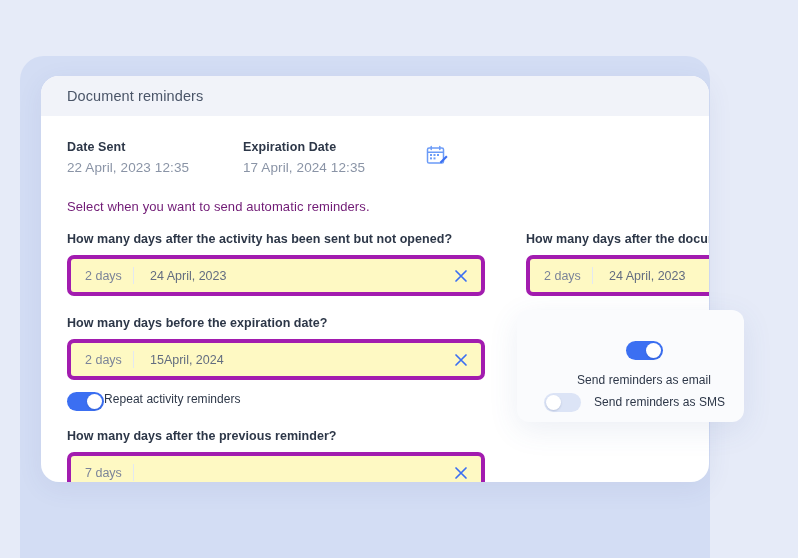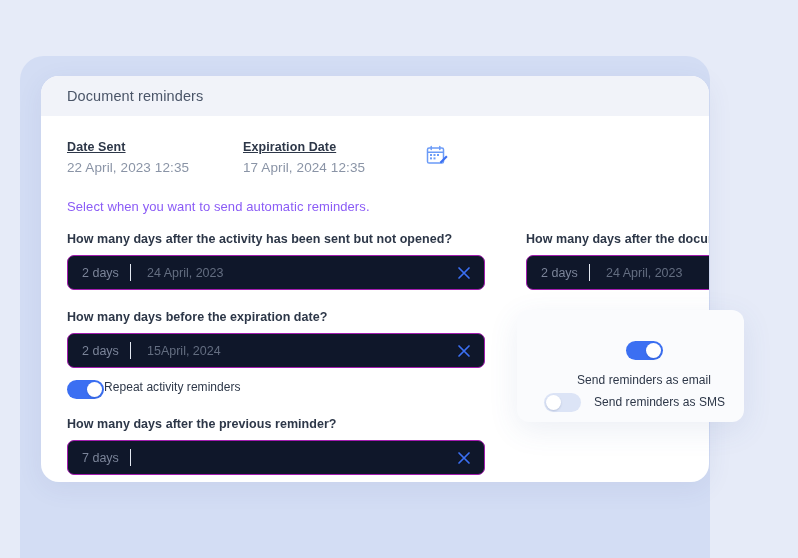--- a/index.html
+++ b/index.html
@@ -28,35 +28,35 @@
     display:flex;align-items:center;padding:0 26px;
   }
   .card-header-title{
     font-size:14.5px;color:#4a5568;letter-spacing:.1px;
   }
   .card-body{padding:24px 26px 0 26px;position:relative;}
 
   
   .meta-row{display:flex;align-items:flex-start;gap:0;margin-bottom:24px;}
   .meta-block{width:176px;}
-  .meta-label{font-size:12.5px;font-weight:bold;color:#2d3748;margin-bottom:6px;letter-spacing:.1px;text-decoration:underline;}
+  .meta-label{font-size:12.5px;font-weight:bold;color:#2d3748;margin-bottom:6px;letter-spacing:.1px;}
   .meta-value{font-size:13.5px;color:#8a94a6;letter-spacing:.1px;}
   .cal-wrap{padding-top:4px;margin-left:6px;}
 
-  .intro{font-size:13px;color:#8b5cf6;margin-bottom:18px;letter-spacing:.1px;}
+  .intro{font-size:13px;color:#701a75;margin-bottom:18px;letter-spacing:.1px;}
 
   
   .grid{position:relative;}
   .col-left{width:418px;}
   .col-right{position:absolute;left:459px;top:0;width:300px;}
 
   .q-label{font-size:12.5px;font-weight:bold;color:#2d3748;margin-bottom:9px;letter-spacing:.05px;}
 
   .field{
-    height:33px;background:#0f172a;border:1px solid #a21caf;border-radius:7px;
+    height:33px;background:#fef9c3;border:4px solid #a21caf;border-radius:7px;
     display:flex;align-items:center;position:relative;
   }
   .field-days{
     width:62px;padding-left:14px;font-size:12.5px;color:#7b8499;
     display:flex;align-items:center;height:100%;box-sizing:border-box;
   }
   .field-div{width:1px;height:17px;background:#e3e8f1;}
   .field-date{padding-left:16px;font-size:12.5px;color:#636d80;}
   .field-x{
     position:absolute;right:13px;top:50%;transform:translateY(-50%);

